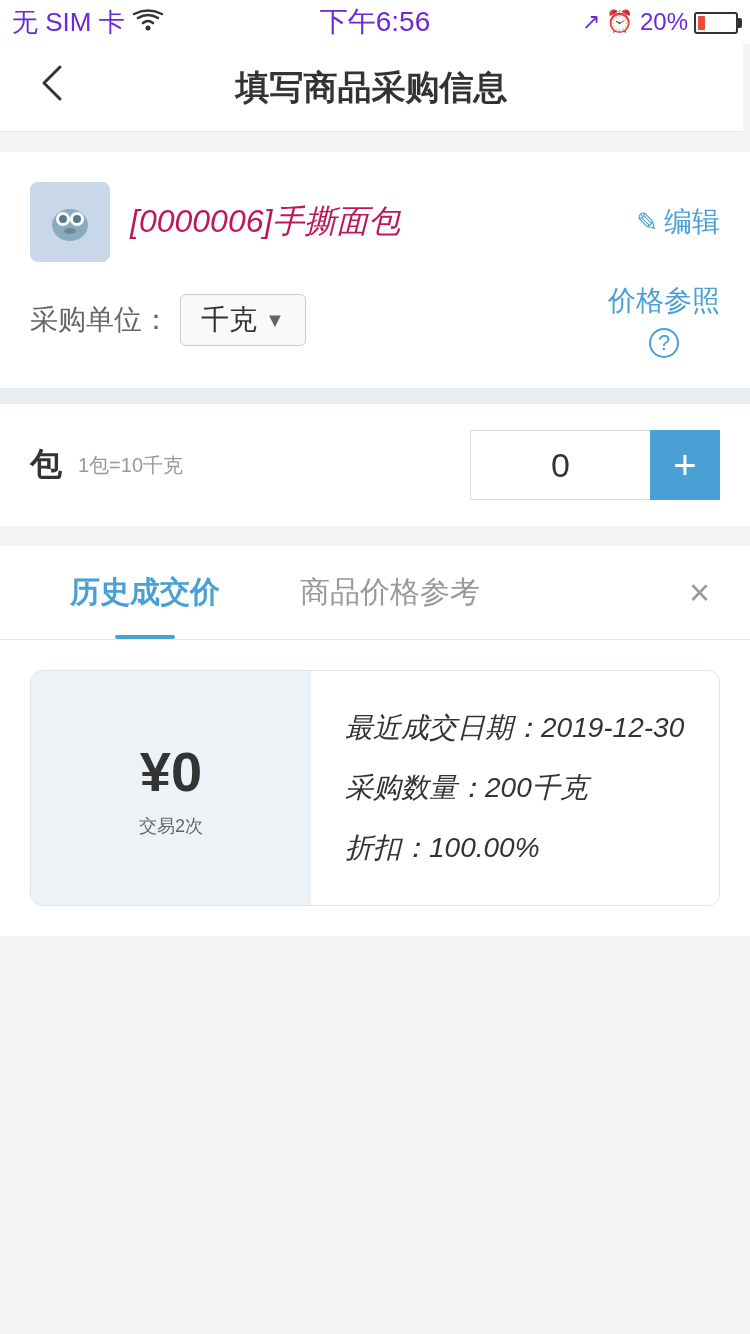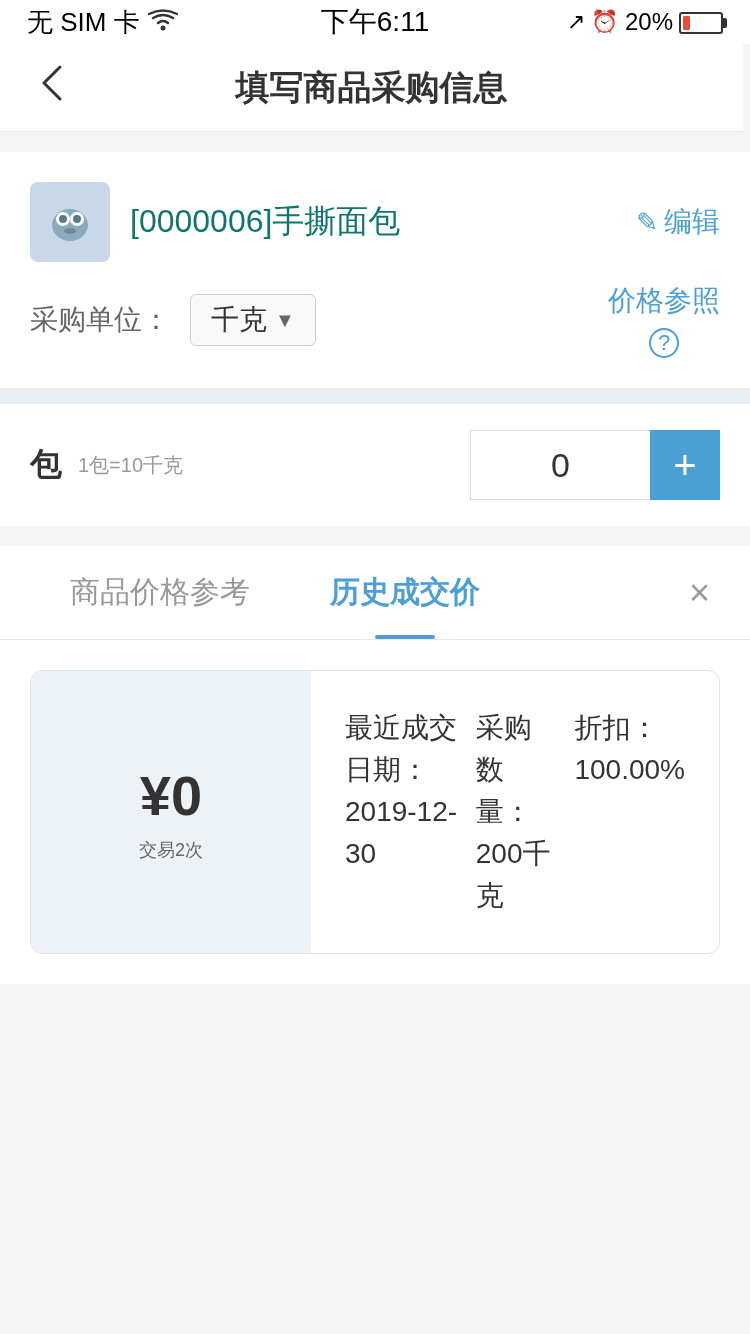--- a/index.html
+++ b/index.html
@@ -14,23 +14,23 @@
     }
 
     
     .status-bar {
       width: 750px;
       height: 44px;
       background: #fff;
       display: flex;
       align-items: center;
       justify-content: space-between;
-      padding: 0 27px;
+      padding: 0 12px;
       font-size: 26px;
-      color: #000000;
+      color: #6d28d9;
     }
     .status-left {
       display: flex;
       align-items: center;
       gap: 8px;
     }
     .status-center {
       font-size: 28px;
       font-weight: 500;
       position: absolute;
@@ -121,21 +121,22 @@
       border-radius: 8px;
       display: flex;
       align-items: center;
       justify-content: center;
       color: #6a8fa8;
       font-size: 32px;
     }
     .product-name {
       font-size: 32px;
       font-weight: 500;
-      color: #0f766e;
+      color: #be185d;
+      font-style: italic;
     }
     .edit-link {
       color: #4a9fd4;
       font-size: 28px;
       display: flex;
       align-items: center;
       gap: 6px;
       cursor: pointer;
     }
     .product-unit-row {
@@ -314,22 +315,23 @@
     }
     .price-transactions {
       font-size: 18px;
       color: #666;
       margin-top: 10px;
     }
     .price-card-right {
       flex: 1;
       padding: 36px 34px;
       display: flex;
-      flex-direction: row;
+      flex-direction: column;
       gap: 18px;
+      font-style: italic;
     }
     .price-detail-row {
       font-size: 28px;
       color: #333;
       line-height: 1.5;
     }
 
     
     .main-content {
       background: #f5f5f5;
@@ -345,21 +347,21 @@
     <span>
       <svg width="30" height="22" viewBox="0 0 30 22">
         <path d="M15 18 Q15 18 15 18" stroke="#333" stroke-width="3" fill="none"></path>
         <path d="M10 14 Q15 10 20 14" stroke="#333" stroke-width="2.5" fill="none" stroke-linecap="round"></path>
         <path d="M5 9 Q15 3 25 9" stroke="#333" stroke-width="2.5" fill="none" stroke-linecap="round"></path>
         <path d="M1 5 Q15 -2 29 5" stroke="#333" stroke-width="2.5" fill="none" stroke-linecap="round"></path>
         <circle cx="15" cy="19" r="2.5" fill="#333"></circle>
       </svg>
     </span>
   </div>
-  <div class="status-center">下午6:11</div>
+  <div class="status-center">下午6:56</div>
   <div class="status-right">
     <span style="font-size:22px;">↗</span>
     <span style="font-size:22px;">⏰</span>
     <span>20%</span>
     <span>
       <div class="battery-icon">
         <div class="battery-fill"></div>
       </div>
     </span>
   </div>
@@ -389,21 +391,21 @@
         </svg>
       </div>
       <div class="product-name">[0000006]手撕面包</div>
     </div>
     <div class="edit-link">
       <span style="font-size:26px;">✎</span>
       <span>编辑</span>
     </div>
   </div>
   <div class="product-unit-row">
-    <div style="display:flex;align-items:center;gap:20px;justify-content:center;">
+    <div style="display:flex;align-items:center;gap:10px;justify-content:center;">
       <span class="unit-label">采购单位：</span>
       <div class="unit-dropdown">
         <span>千克</span>
         <span class="arrow">▼</span>
       </div>
     </div>
     <div class="price-ref">
       <span>价格参照</span>
       <div class="price-ref-icon">
         <span>?</span>
@@ -420,25 +422,25 @@
     <span class="quantity-conversion">1包=10千克</span>
   </div>
   <div class="quantity-input-group">
     <input class="quantity-input" type="text" value="0" readonly="" style="">
     <button class="quantity-plus">+</button>
   </div>
 </div>
 
 <div class="price-panel">
   <div class="price-panel-tabs">
+    <div class="tab-item active">
+      <span>历史成交价</span>
+    </div>
     <div class="tab-item">
       <span>商品价格参考</span>
-    </div>
-    <div class="tab-item active">
-      <span>历史成交价</span>
     </div>
     <div class="tab-close">×</div>
   </div>
 
   <div class="price-card-container">
     <div class="price-card">
       <div class="price-card-left">
         <div class="price-amount">¥0</div>
         <div class="price-transactions">交易2次</div>
       </div>

